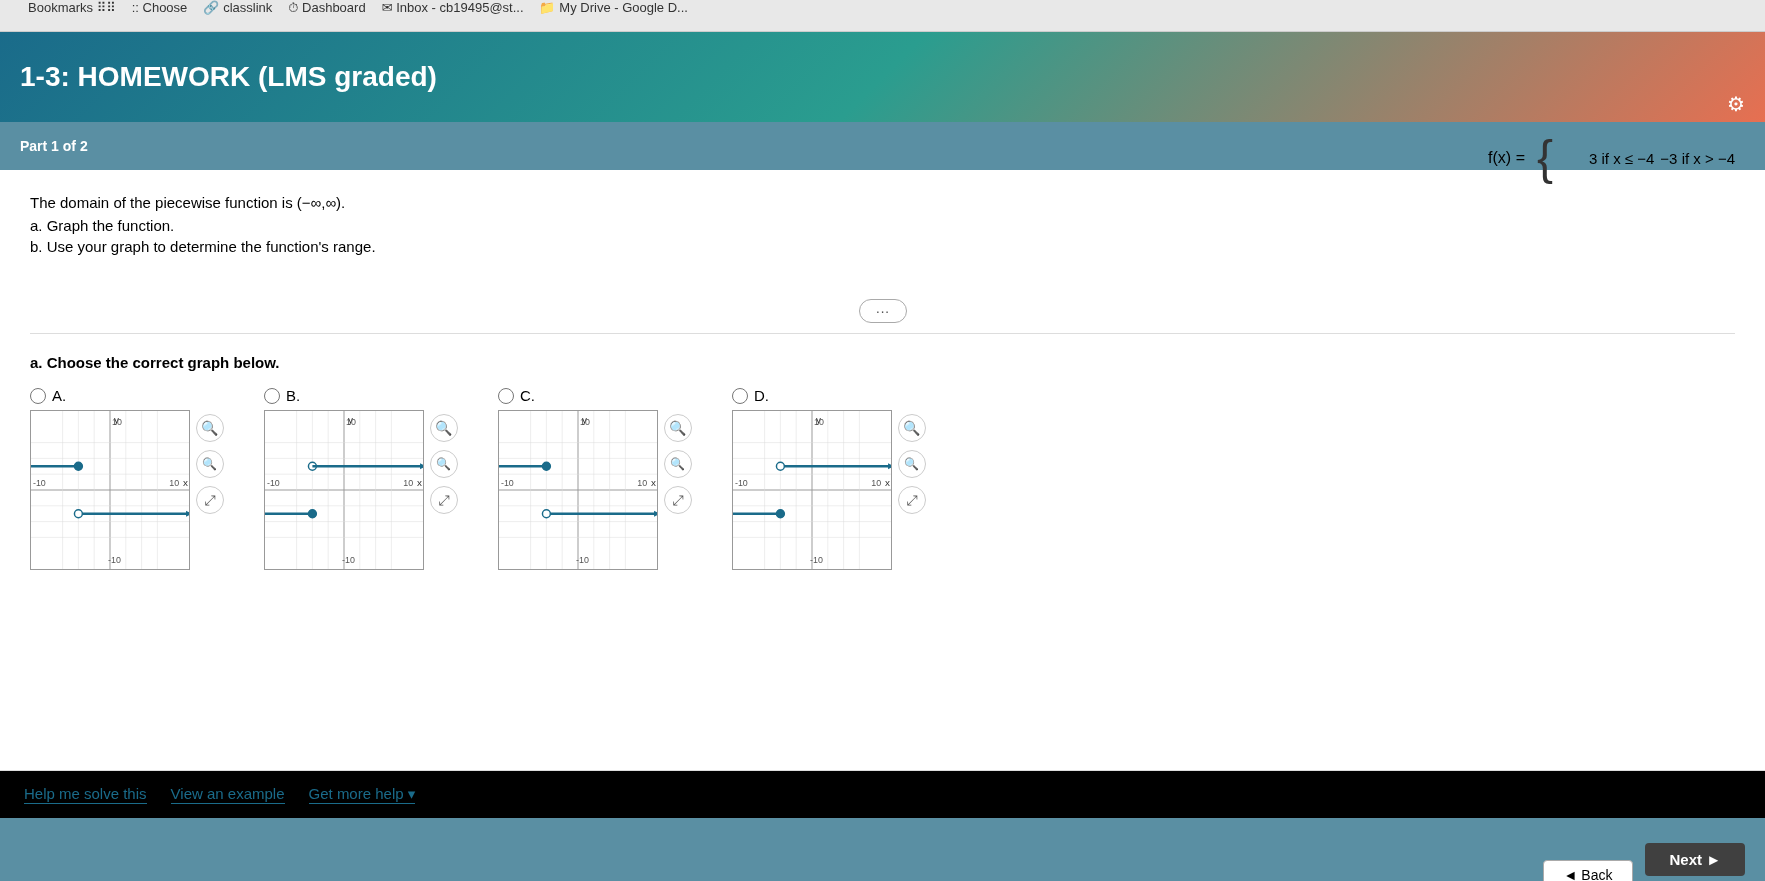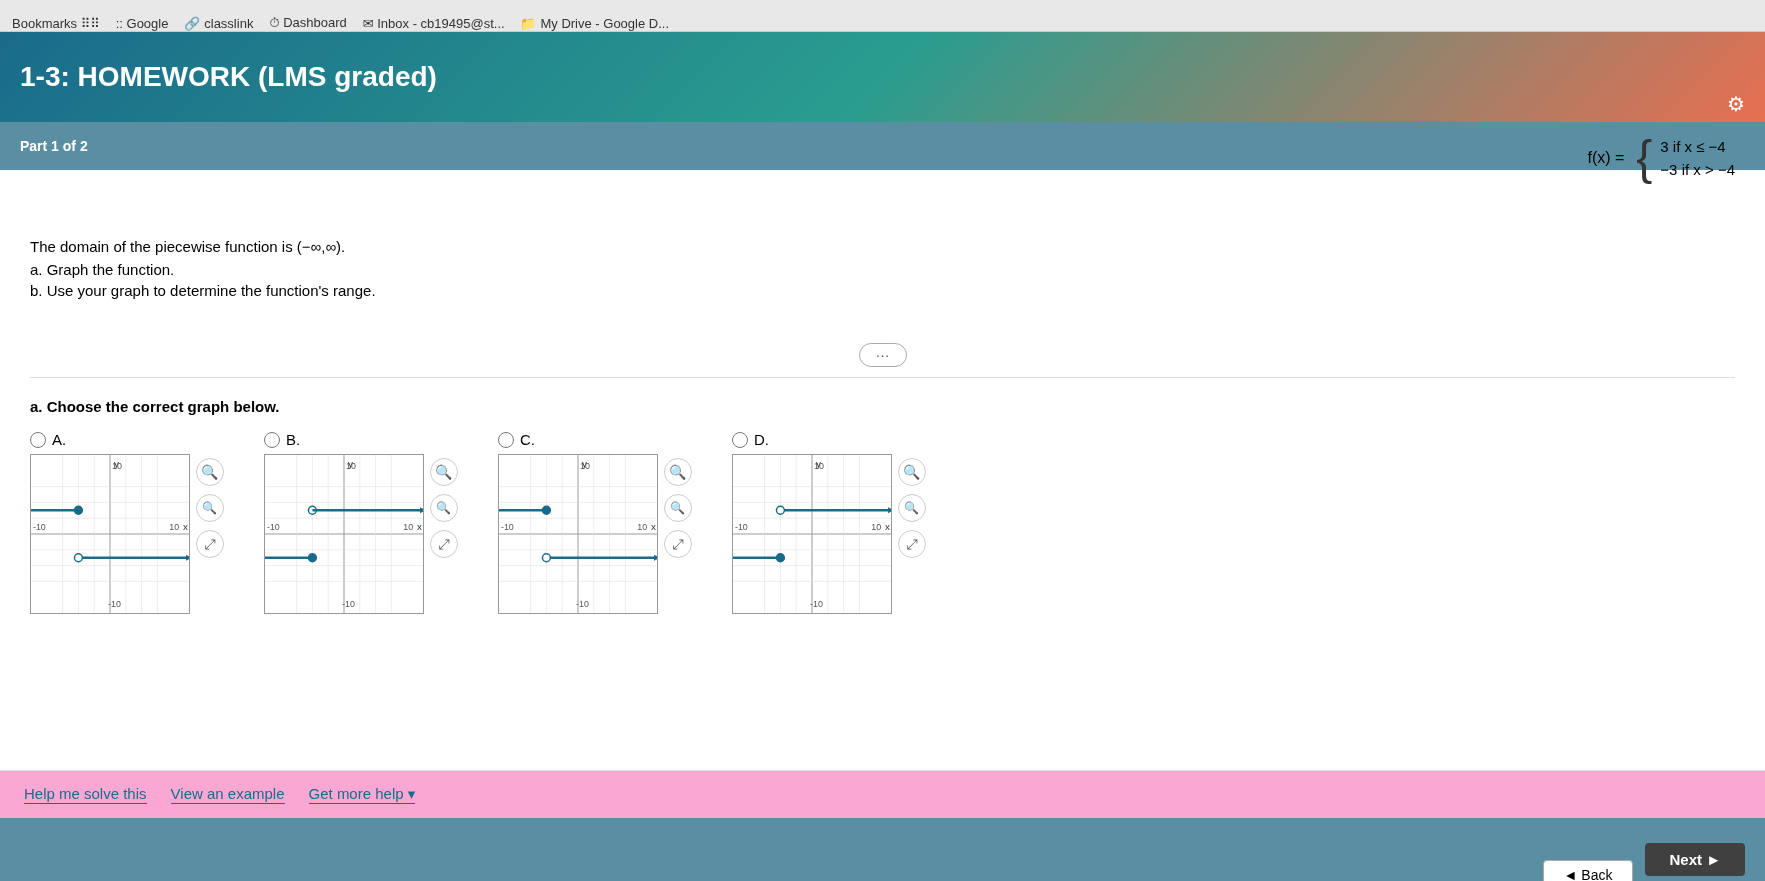--- a/index.html
+++ b/index.html
@@ -3,22 +3,22 @@
   <meta charset="utf-8">
   <style>
     * { box-sizing: border-box; margin: 0; padding: 0; }
     body { font-family: Arial, sans-serif; background: #f0f0f0; width: 1765px; min-height: 881px; overflow-x: hidden; }
 
     
     .browser-bar {
       background: #e8e8e8;
       height: 32px;
       display: flex;
-      align-items: flex-end;
-      padding: 0 12px;
+      align-items: flex-start;
+      padding: 0 28px;
       gap: 16px;
       font-size: 13px;
       color: #333;
       border-bottom: 1px solid #ccc;
     }
     .browser-bar span { cursor: pointer; }
 
     
     .app-header {
       background: linear-gradient(135deg, #1a6b8a 0%, #2a9d8f 50%, #e76f51 100%);
@@ -59,21 +59,20 @@
 
     
     .main-content {
       background: white;
       padding: 24px 30px;
       min-height: 600px;
     }
 
     .problem-description {
       margin-bottom: 20px;
-      margin-top: 44px;
     }
     .problem-description .domain-text {
       font-size: 15px;
       margin-bottom: 6px;
     }
     .problem-description .sub-a {
       font-size: 15px;
       margin-bottom: 4px;
     }
     .problem-description .sub-b {
@@ -96,22 +95,23 @@
       align-items: center;
       gap: 8px;
     }
     .big-brace {
       font-size: 48px;
       line-height: 1;
       color: #333;
     }
     .piecewise-cases {
       display: flex;
-      flex-direction: column;
+      flex-direction: row;
       gap: 6px;
+      margin-left: 28px;
     }
     .piecewise-case {
       font-size: 15px;
     }
 
     .separator-line {
       border: none;
       border-top: 1px solid #ddd;
       margin: 10px 0 20px 0;
     }
@@ -193,21 +193,21 @@
       display: flex;
       align-items: center;
       justify-content: center;
       cursor: pointer;
       font-size: 14px;
       color: #555;
     }
 
     
     .bottom-bar {
-      background: #f9a8d4;
+      background: #000000;
       border-top: 1px solid #ddd;
       padding: 14px 24px;
       display: flex;
       align-items: center;
       justify-content: space-between;
     }
 
     .help-links {
       display: flex;
       gap: 24px;
@@ -294,21 +294,21 @@
       color: #555;
     }
 
     .header-row { position: relative; }
   </style>
 </head>
 <body>
 
 <div class="browser-bar">
   <span>Bookmarks ⠿⠿</span>
-  <span>:: Google</span>
+  <span>:: Choose</span>
   <span>🔗 classlink</span>
   <span>⏱ Dashboard</span>
   <span>✉ Inbox - cb19495@st...</span>
   <span>📁 My Drive - Google D...</span>
 </div>
 
 <div class="app-header header-row">
   <div class="assignment-title">1-3: HOMEWORK (LMS graded)</div>
   <span class="gear-icon-header">⚙</span>
 </div>

